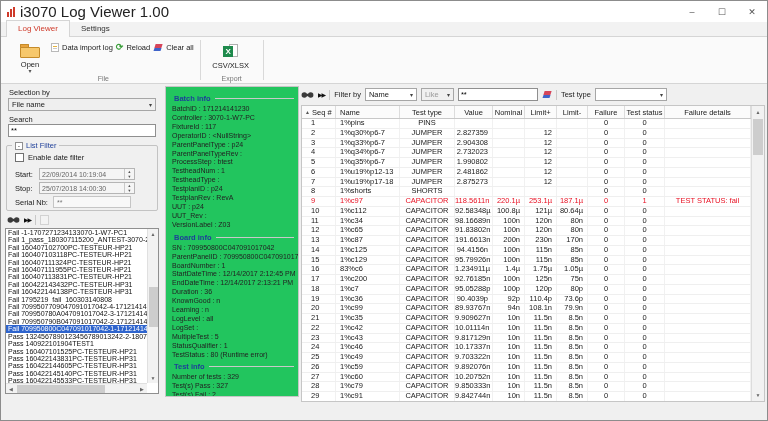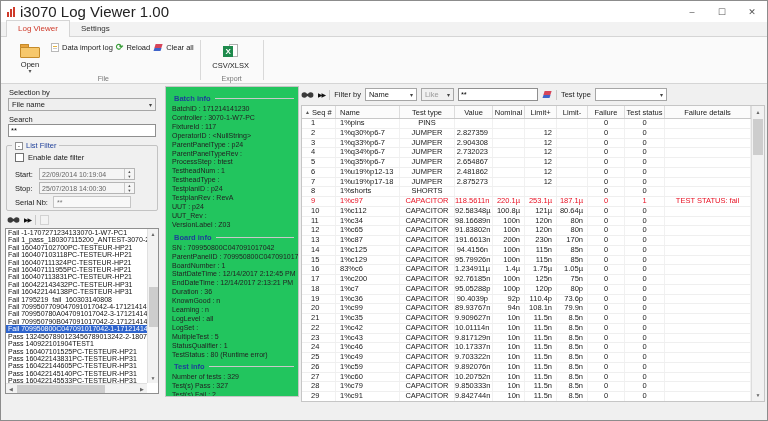--- a/index.html
+++ b/index.html
@@ -442,21 +442,21 @@
                 <span class="cell c5">12</span>
                 <span class="cell c6"></span>
                 <span class="cell c7">0</span>
                 <span class="cell c8">0</span>
                 <span class="cell c9"></span>
               </div>
               <div class="grow">
                 <span class="cell c0">5</span>
                 <span class="cell c1">1%q35%p6-7</span>
                 <span class="cell c2">JUMPER</span>
-                <span class="cell c3">2.654867</span>
+                <span class="cell c3">1.990802</span>
                 <span class="cell c4"></span>
                 <span class="cell c5">12</span>
                 <span class="cell c6"></span>
                 <span class="cell c7">0</span>
                 <span class="cell c8">0</span>
                 <span class="cell c9"></span>
               </div>
               <div class="grow">
                 <span class="cell c0">6</span>
                 <span class="cell c1">1%u19%p12-13</span>

